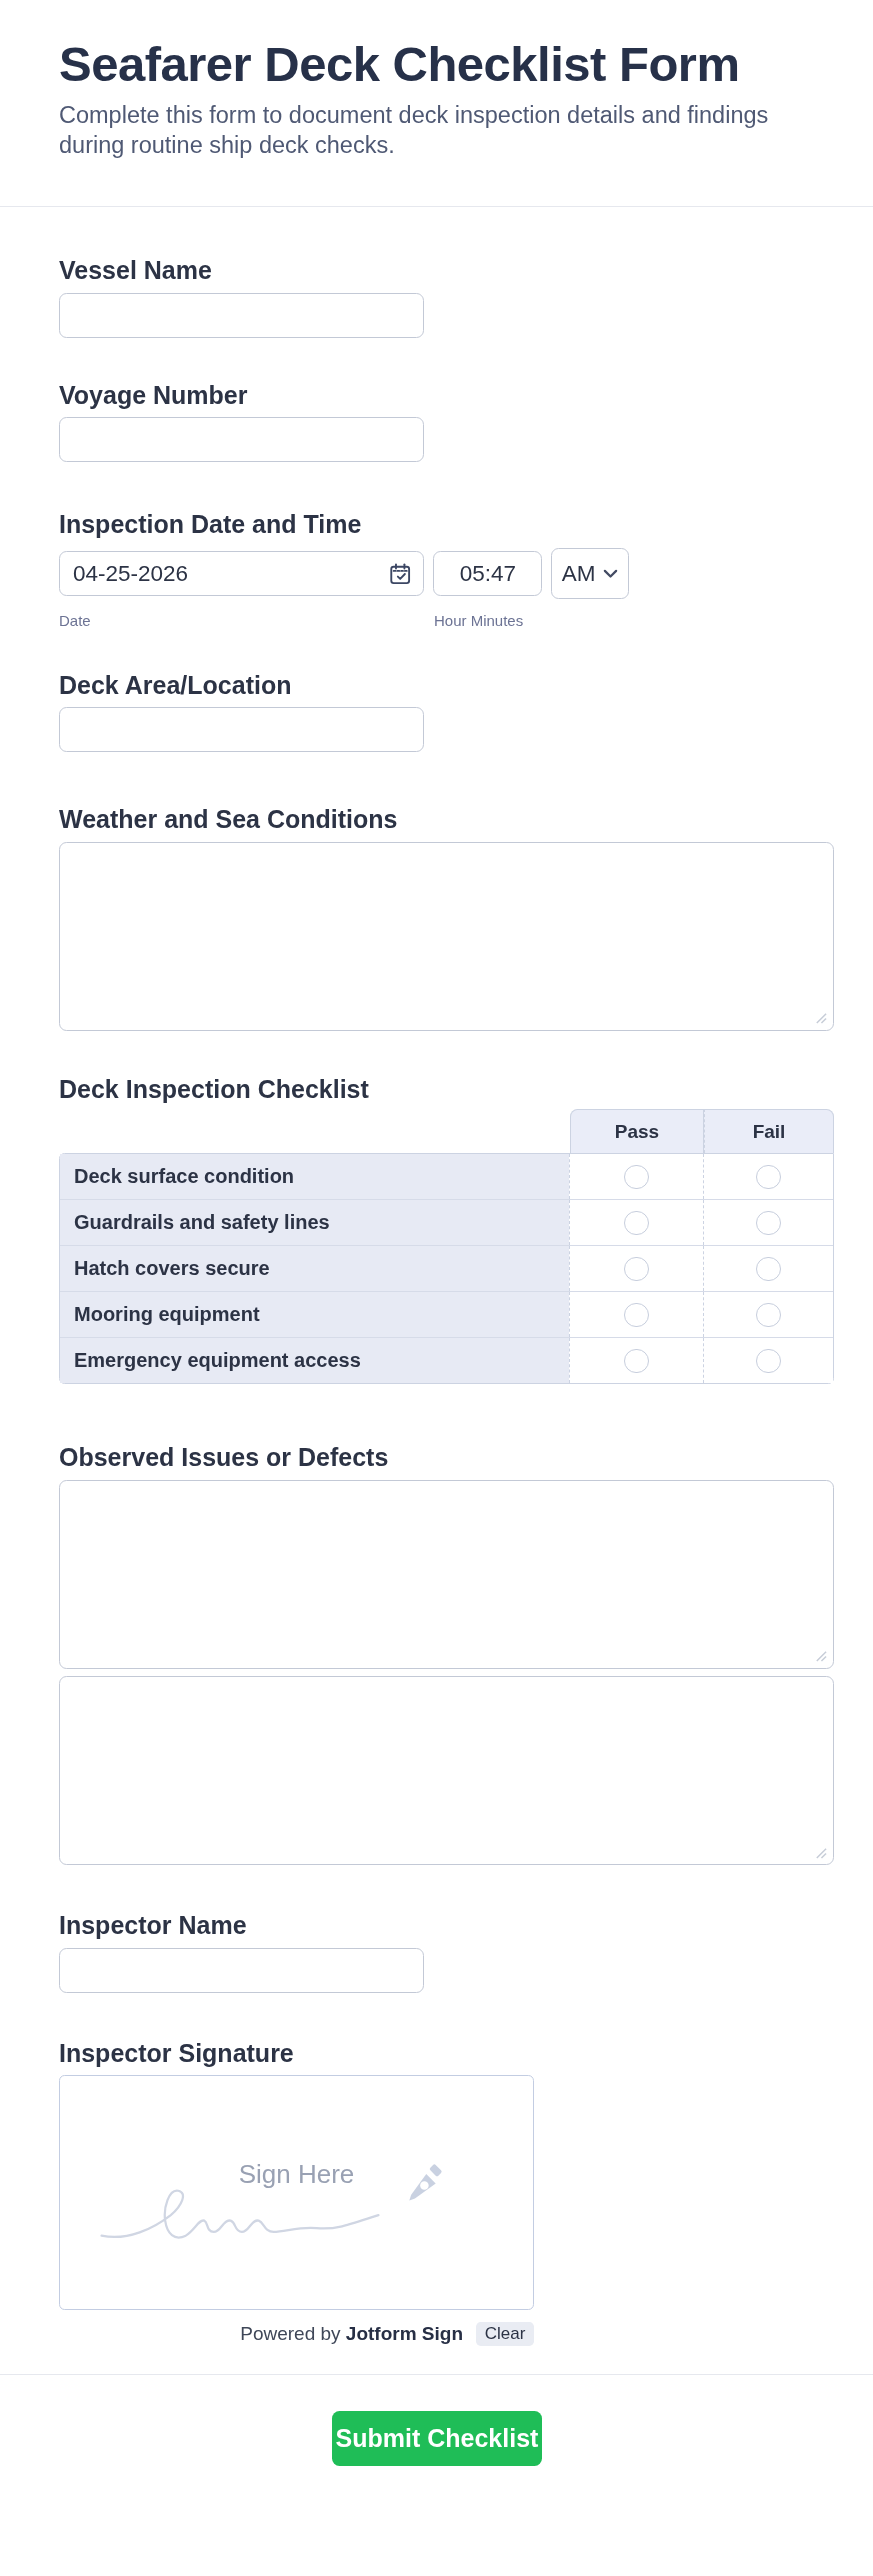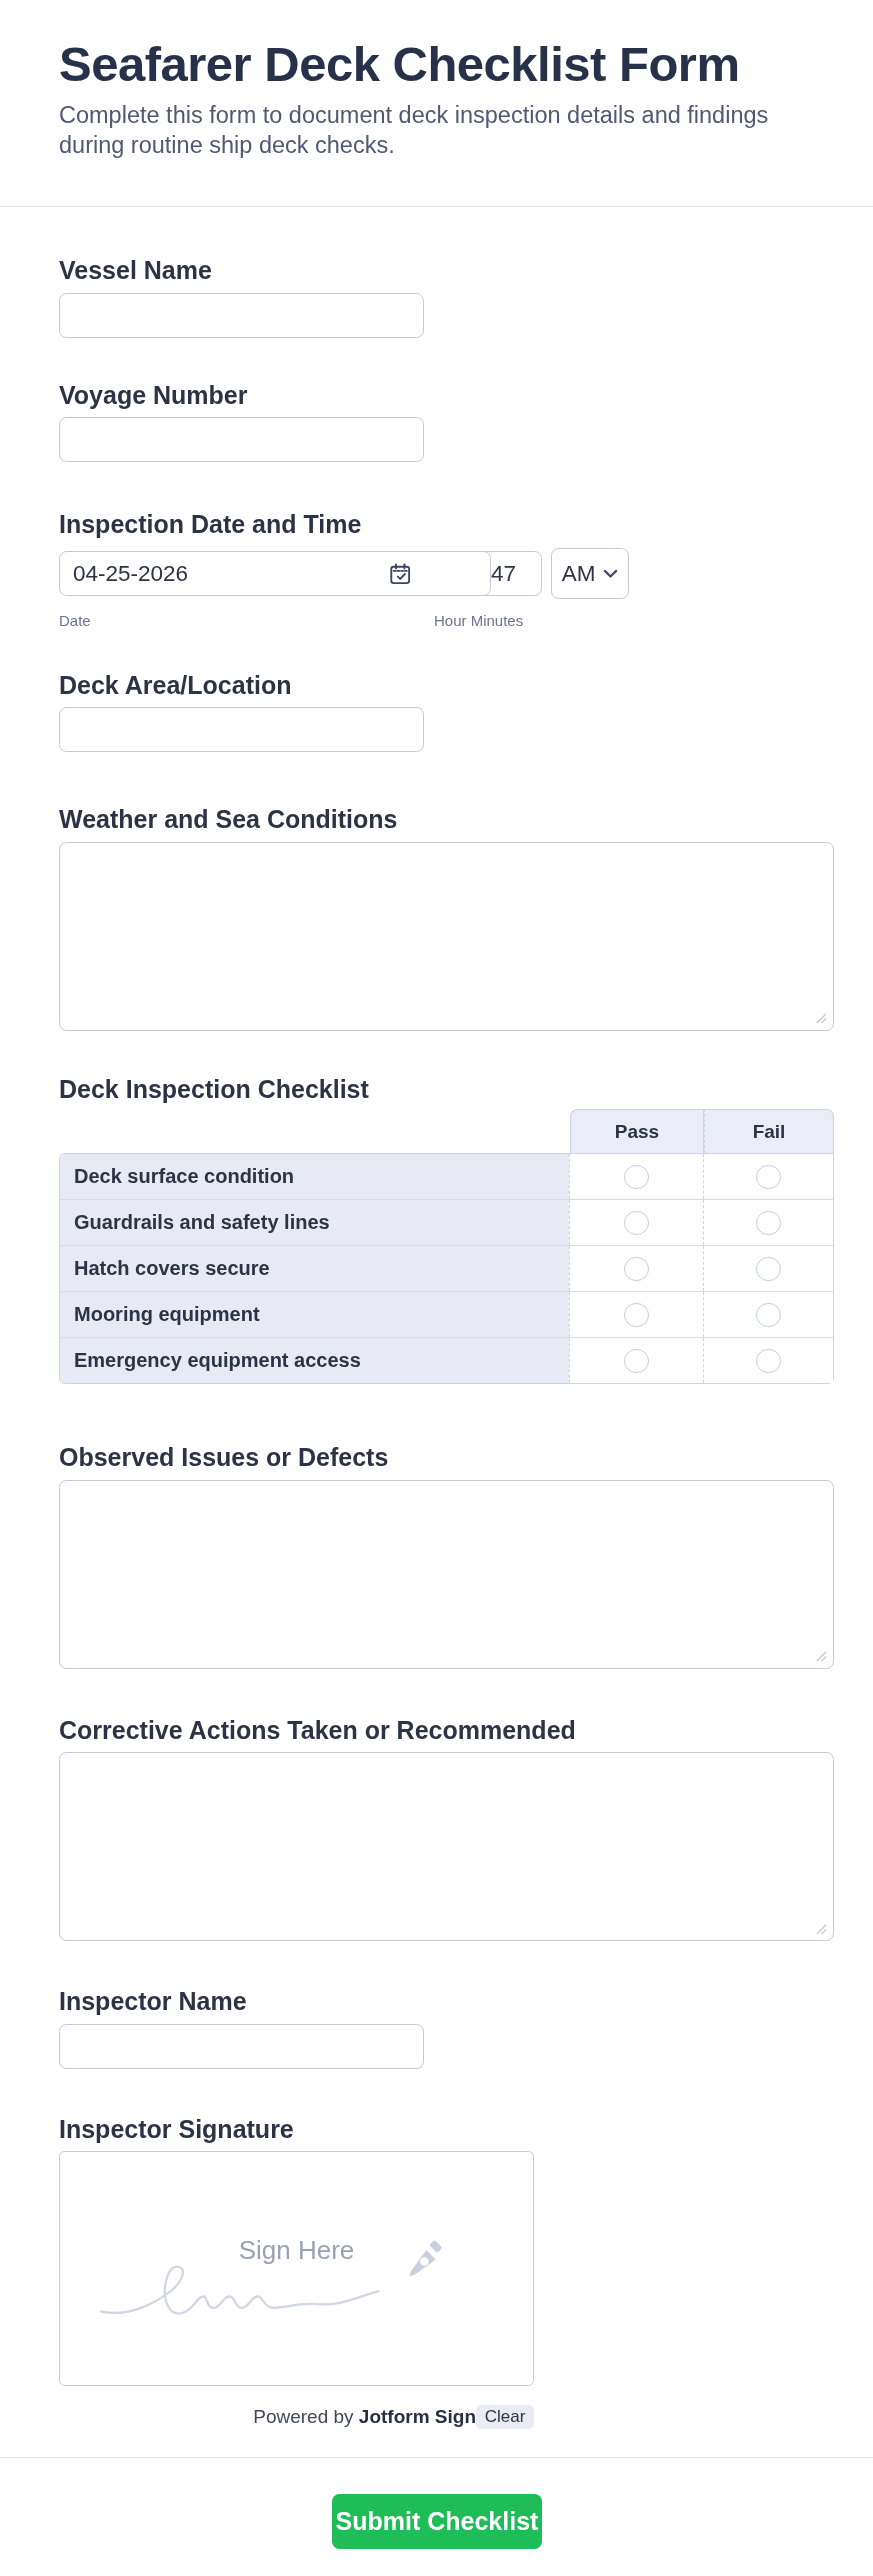--- a/index.html
+++ b/index.html
@@ -43,21 +43,21 @@
     display: block; margin-top: 7.5px;
     width: 365px; height: 45px;
     border: 1.9px solid #c3c9d6; border-radius: 7.5px;
     background: #fff; outline: none;
     font-family: "Liberation Sans", sans-serif;
     font-size: 22.5px; color: #2c3345; padding: 0 13px;
   }
   .datetime-row { display: flex; align-items: center; margin-top: 9.4px; }
   .date-wrap { position: relative; width: 365px; }
   .date-input {
-    width: 432px; height: 45px;
+    width: 365px; height: 45px;
     border: 1.9px solid #c3c9d6; border-radius: 7.5px;
     font-family: "Liberation Sans", sans-serif;
     font-size: 22.5px; color: #2c3345; padding: 0 41px 0 13px; outline: none;
   }
   .cal-icon { position: absolute; right: 11.3px; top: 10.3px; pointer-events: none; }
   .time-input {
     margin-left: 9.4px; width: 109px; height: 45px; text-align: center;
     border: 1.9px solid #c3c9d6; border-radius: 7.5px;
     font-family: "Liberation Sans", sans-serif;
     font-size: 22.5px; color: #2c3345; outline: none;
@@ -116,22 +116,22 @@
     width: 475px; height: 235px; background: #fff;
     border: 1.9px solid #c3cde2; border-radius: 5.6px;
   }
   .sign-here {
     position: absolute; left: 0; right: 0; top: 83px; text-align: center;
     font-size: 26px; color: #99a1b3; font-weight: 500;
   }
   .squiggle { position: absolute; left: 39px; top: 111px; }
   .pen-icon { position: absolute; right: 86px; top: 83px; }
   .sig-footer {
-    width: 475px; margin-top: 19px;
-    display: flex; justify-content: flex-end; align-items: center; 
+    width: 475px; margin-top: 12px;
+    display: flex; justify-content: flex-end; align-items: center; gap: 13px;
   }
   .powered { font-size: 19px; color: #3f4758; }
   .powered b { color: #272f45; font-weight: 700; }
   .clear-btn {
     width: 58px; height: 24.4px; border: none; border-radius: 4.7px;
     background: #e9ecf3; color: #2c3345; font-size: 17px; line-height: 24.4px;
     font-family: "Liberation Sans", sans-serif; cursor: pointer; text-align: center;
   }
 
   .submit-area { width: 874px; }
@@ -258,21 +258,20 @@
 
   <div class="field-label mt-observed">Observed Issues or Defects</div>
   <div class="ta-wrap">
     <textarea class="textarea" style=""></textarea>
     <svg class="grip" width="13" height="13" viewBox="0 0 14 14" stroke="#c7cdd8" stroke-width="1.6">
       <line x1="3" y1="13" x2="13" y2="3"></line>
       <line x1="8" y1="13" x2="13" y2="8"></line>
     </svg>
   </div>
 
-  <div class="field-label mt-corrective">Corrective Actions Taken or Recommended</div>
   <div class="ta-wrap">
     <textarea class="textarea" style=""></textarea>
     <svg class="grip" width="13" height="13" viewBox="0 0 14 14" stroke="#c7cdd8" stroke-width="1.6">
       <line x1="3" y1="13" x2="13" y2="3"></line>
       <line x1="8" y1="13" x2="13" y2="8"></line>
     </svg>
   </div>
 
   <div class="field-label mt-inspname">Inspector Name</div>
   <input class="text-input" type="text" value="" style="">

